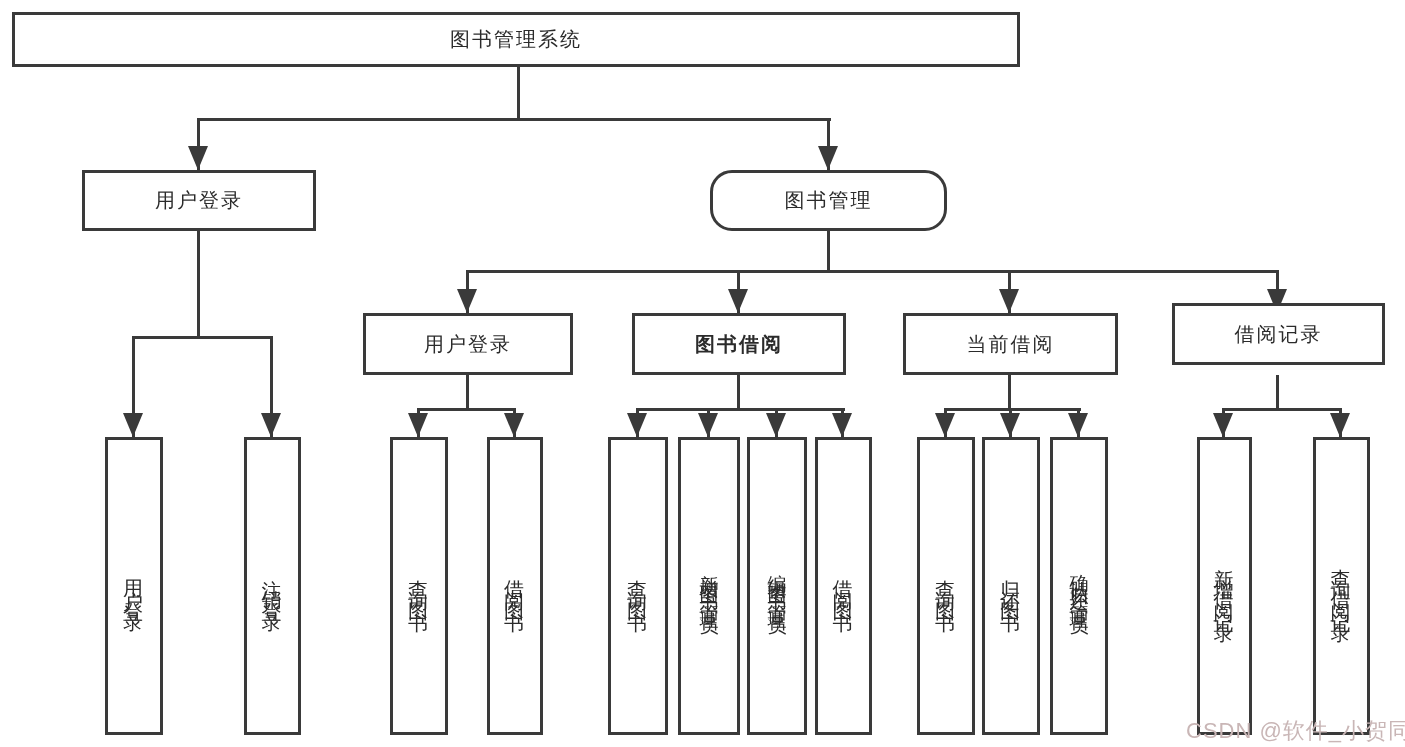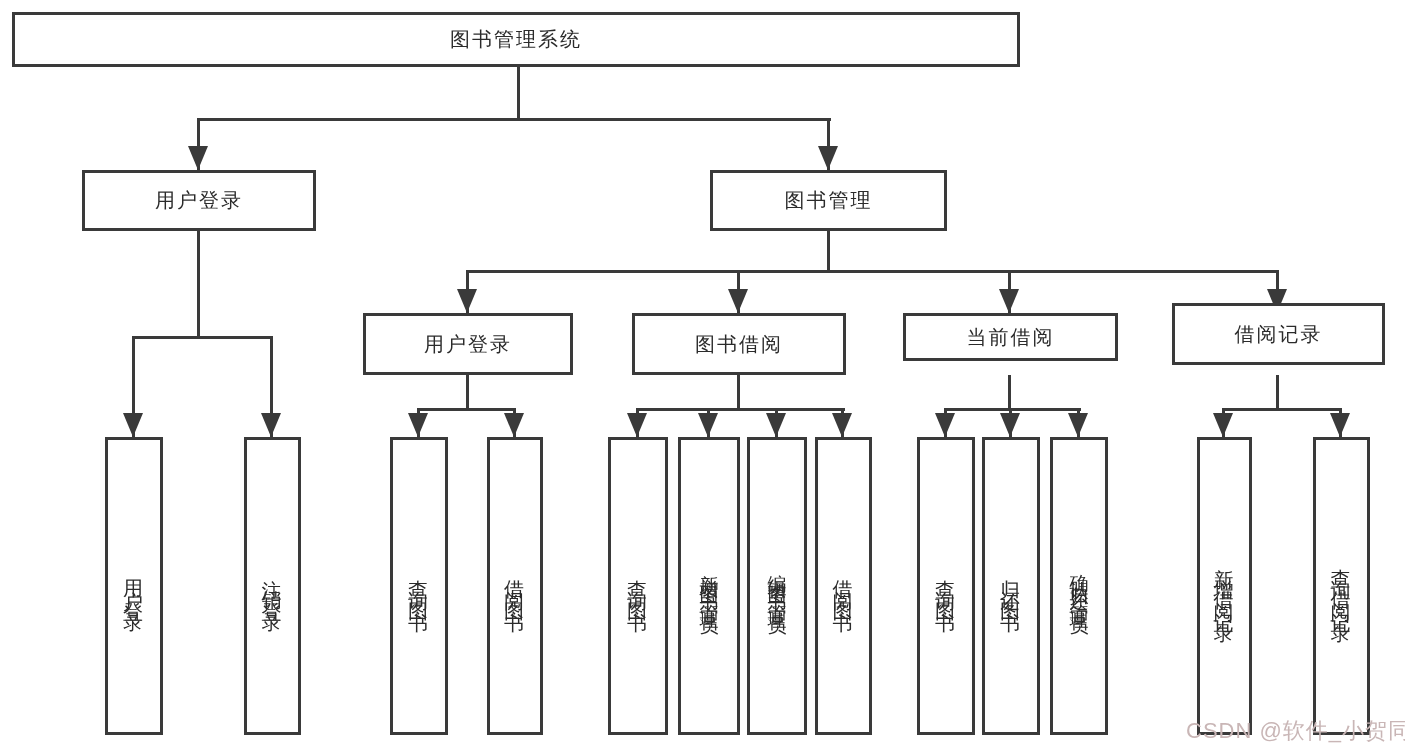--- a/index.html
+++ b/index.html
@@ -64,37 +64,37 @@
 <div class="canvas">
 
   <div class="box" style="left:12px; top:12px; width:1008px; height:55px;">图书管理系统</div>
 
   <div class="vline" style="left:517px; top:67px; height:52px;"></div>
   <div class="hline" style="left:197px; top:118px; width:634px;"></div>
   <div class="arrow" style="left:197px; top:118px; height:52px;"></div>
   <div class="arrow" style="left:827px; top:118px; height:52px;"></div>
 
   <div class="box" style="left:82px; top:170px; width:234px; height:61px;">用户登录</div>
-  <div class="box" style="left:710px; top:170px; width:237px; height:61px;">图书管理</div>
+  <div class="box" style="left:710px; top:170px; width:237px; height:61px;border-radius:22px;">图书管理</div>
 
   <div class="vline" style="left:197px; top:231px; height:106px;"></div>
   <div class="hline" style="left:132px; top:336px; width:141px;"></div>
   <div class="arrow" style="left:132px; top:336px; height:101px;"></div>
   <div class="arrow" style="left:270px; top:336px; height:101px;"></div>
 
   <div class="vline" style="left:827px; top:231px; height:40px;"></div>
   <div class="hline" style="left:466px; top:270px; width:813px;"></div>
   <div class="arrow" style="left:466px; top:270px; height:43px;"></div>
   <div class="arrow" style="left:737px; top:270px; height:43px;"></div>
   <div class="arrow" style="left:1008px; top:270px; height:43px;"></div>
   <div class="arrow" style="left:1276px; top:270px; height:43px;"></div>
 
   <div class="box" style="left:363px; top:313px; width:210px; height:62px;">用户登录</div>
-  <div class="box" style="left:632px; top:313px; width:214px; height:62px;">图书借阅</div>
-  <div class="box" style="left:903px; top:313px; width:215px; height:48px;">当前借阅</div>
+  <div class="box" style="left:632px; top:313px; width:214px; height:62px;font-weight:bold;">图书借阅</div>
+  <div class="box" style="left:903px; top:313px; width:215px; height:62px;">当前借阅</div>
   <div class="box" style="left:1172px; top:303px; width:213px; height:62px;">借阅记录</div>
 
   <div class="vline" style="left:466px; top:375px; height:33px;"></div>
   <div class="hline" style="left:417px; top:408px; width:99px;"></div>
   <div class="arrow" style="left:417px; top:408px; height:29px;"></div>
   <div class="arrow" style="left:513px; top:408px; height:29px;"></div>
 
   <div class="vline" style="left:737px; top:375px; height:33px;"></div>
   <div class="hline" style="left:636px; top:408px; width:209px;"></div>
   <div class="arrow" style="left:636px; top:408px; height:29px;"></div>

